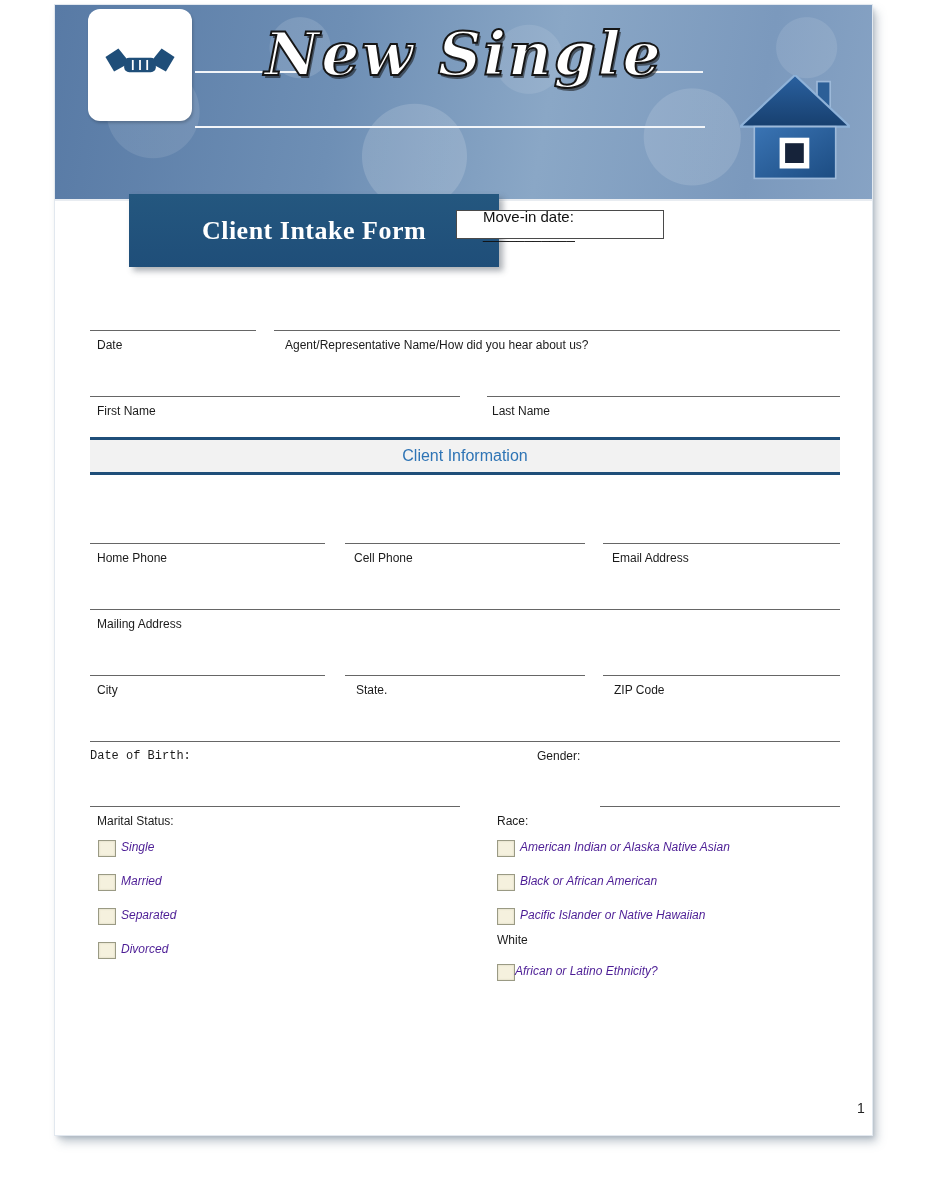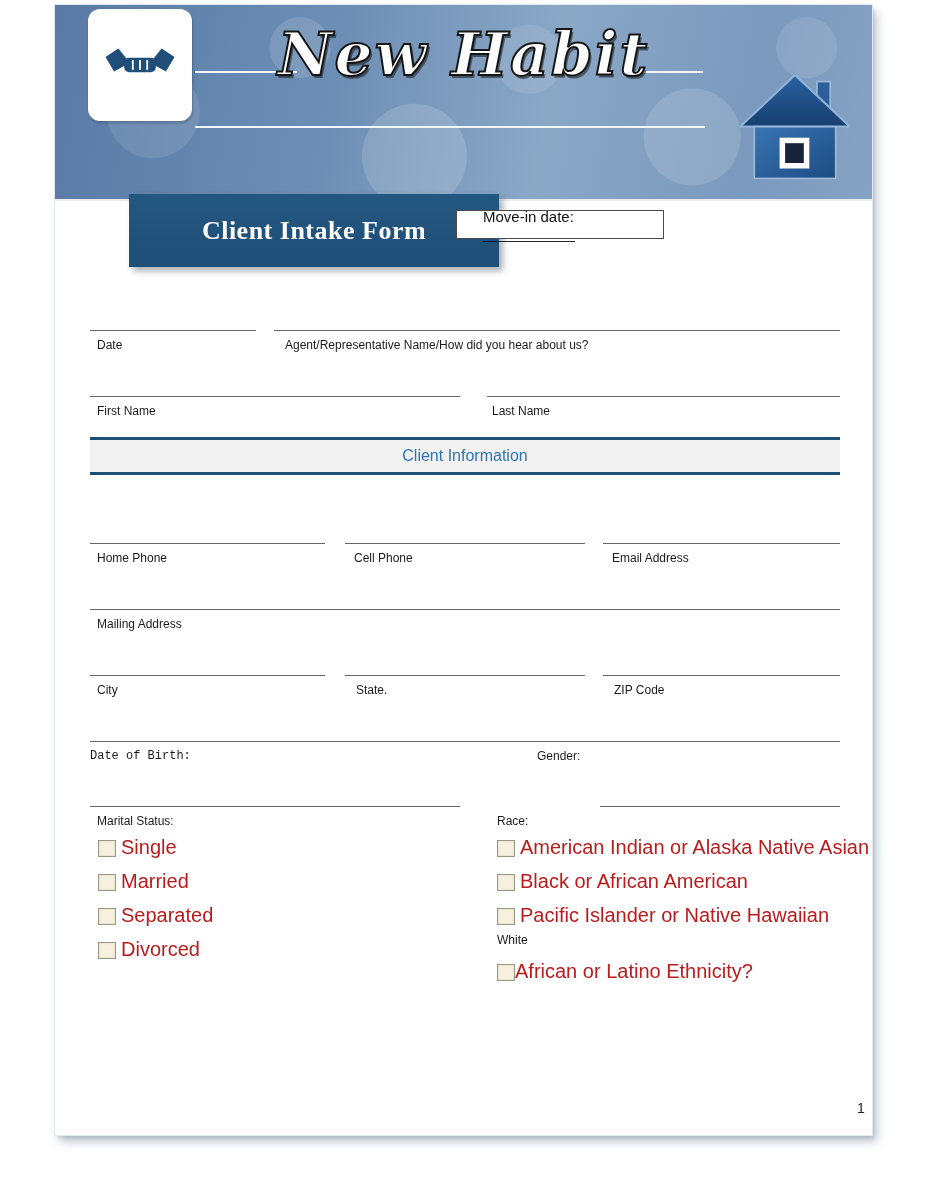--- a/index.html
+++ b/index.html
@@ -84,21 +84,21 @@
   .section-bar span { font-size:16px; color:#2e74b5; }
 
   
   .cbrow { position:absolute; display:flex; align-items:flex-end; gap:5px; }
   .cb {
     width:18px; height:17px; flex:0 0 18px;
     background:#f5f1de; border:1px solid #9a9a84;
     box-shadow:inset 0 0 2px rgba(120,110,70,0.25);
     cursor:pointer;
   }
-  .cblabel { font-size:20px; color:#b91c1c; line-height:19px; white-space:nowrap; }
+  .cblabel { font-size:12px; color:#4c1d95; line-height:19px; white-space:nowrap;font-style:italic; }
 
   .page-number { position:absolute; left:802px; top:1095px; font-size:14px; color:#222222; }
 </style>
 </head>
 <body>
 
 <div class="canvas">
   <div class="page">
 
     <div class="banner">
@@ -107,21 +107,21 @@
           <polygon points="2,24 20,12 36,32 14,44" fill="#1f4e79"></polygon>
           <polygon points="98,24 80,12 64,32 86,44" fill="#1f4e79"></polygon>
           <rect x="28" y="25" width="44" height="20" rx="7" fill="#1f4e79"></rect>
           <line x1="40" y1="28" x2="40" y2="42" stroke="#ffffff" stroke-width="2.5"></line>
           <line x1="50" y1="28" x2="50" y2="42" stroke="#ffffff" stroke-width="2.5"></line>
           <line x1="60" y1="28" x2="60" y2="42" stroke="#ffffff" stroke-width="2.5"></line>
         </svg>
       </div>
       <div class="hline hline-left"></div>
       <div class="hline hline-right"></div>
-      <div class="brand-title">New Habit</div>
+      <div class="brand-title">New Single</div>
       <div class="hline hline-long"></div>
       <svg class="house" viewBox="0 0 100 100">
         <defs>
           <linearGradient id="hbody" x1="0" y1="0" x2="1" y2="1">
             <stop offset="0" stop-color="#3a74b4"></stop>
               <stop offset="1" stop-color="#1c4c82"></stop>
           </linearGradient>
           <linearGradient id="hroof" x1="0" y1="0" x2="0" y2="1">
             <stop offset="0" stop-color="#2a61a0"></stop>
               <stop offset="1" stop-color="#173f6e"></stop>

